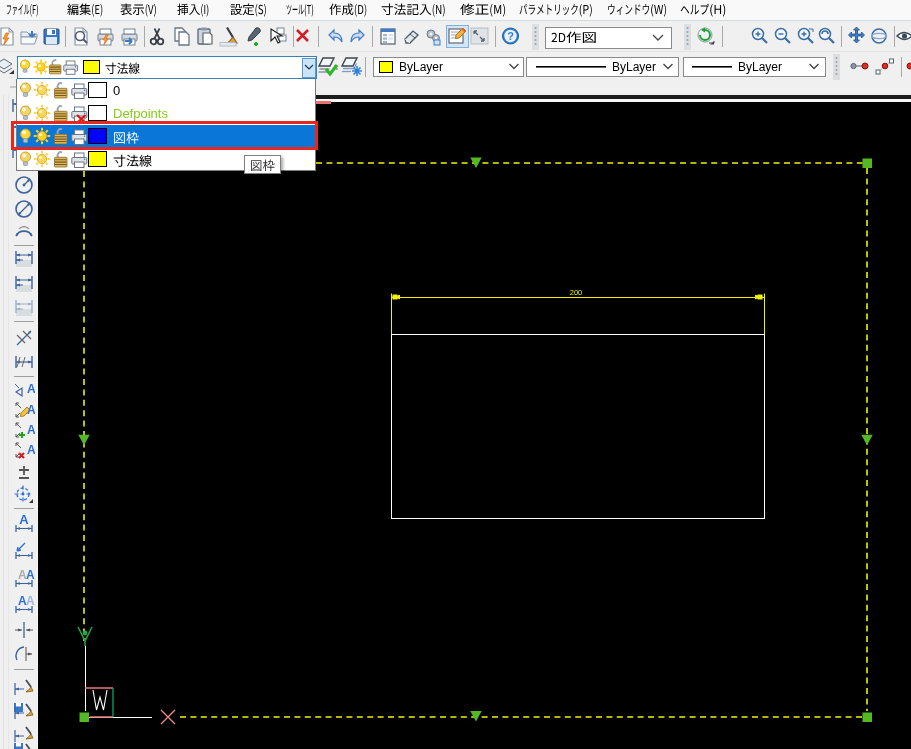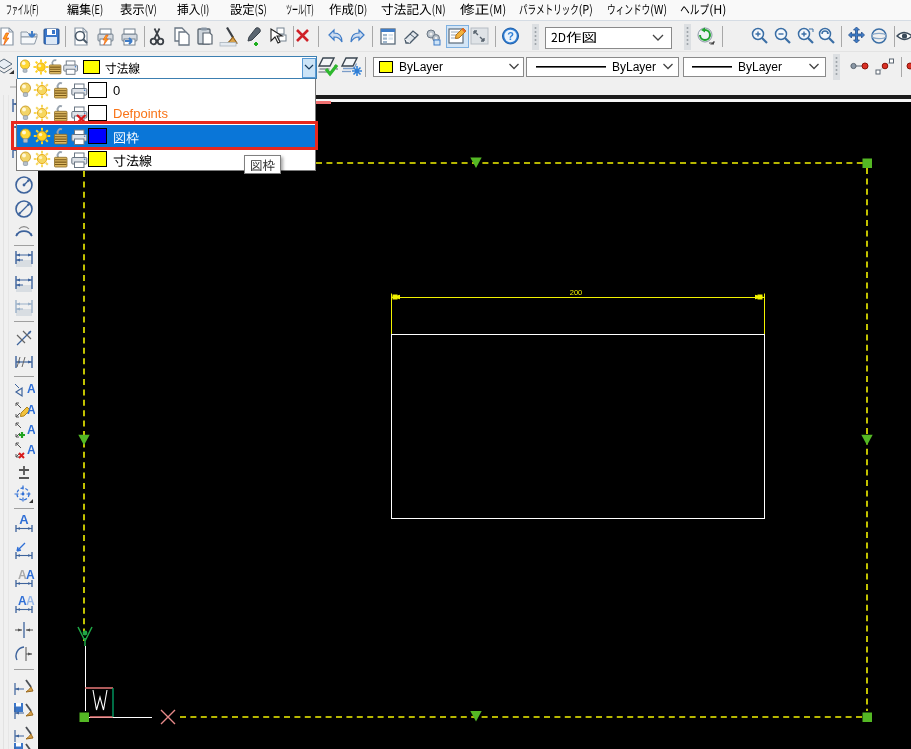--- a/index.html
+++ b/index.html
@@ -586,21 +586,21 @@
     </g>
     <g transform="translate(52,3.5) scale(1.0)">
       <rect x="3.5" y="0.5" width="9.5" height="5" fill="#fff" stroke="#6a7683" stroke-width="1"></rect>
       <rect x="0.8" y="5" width="15" height="6.5" rx="1" fill="#dfe3e8" stroke="#6a7683" stroke-width="1"></rect>
       <rect x="3.5" y="9.5" width="9.5" height="5.5" fill="#fff" stroke="#6a7683" stroke-width="1"></rect>
       <circle cx="13.6" cy="6.8" r="0.8" fill="#3f7cc7"></circle>
       <path d="M6,8.5 l8.5,8 M14.5,8.5 l-8.5,8" stroke="#d81a1a" stroke-width="2.3"></path>
     </g>
   </svg>
 <div class="ab" style="left:88px;top:105px;width:19px;height:16px;background:#ffffff;border:1px solid #000;z-index:7"></div>
-<div class="t" style="left:113px;top:106px;font-size:13px;color:#f97316;z-index:7">Defpoints</div>
+<div class="t" style="left:113px;top:106px;font-size:13px;color:#84cc16;z-index:7">Defpoints</div>
 <div class="ab" style="left:17px;top:125px;width:298px;height:23px;background:#0a76d8;z-index:6"></div>
 <svg style="position:absolute;left:19px;top:126px;z-index:7;" width="90" height="22" viewBox="0 0 90 22">
     <g transform="translate(1,2.5) scale(1.0)">
       <circle cx="5.5" cy="5.5" r="5" fill="#ffd935" stroke="#c89a20" stroke-width="0.9"></circle>
       <circle cx="4" cy="4" r="2" fill="#fff8d8"></circle>
       <rect x="3.4" y="10.3" width="4.2" height="3.6" rx="0.9" fill="#b9c2cb" stroke="#8a97a5" stroke-width="0.8"></rect>
     </g>
     <g transform="translate(23,10) scale(1.0)">
       <rect x="-1" y="5.4" width="2" height="2.8" fill="#ffd21e" transform="rotate(0)"></rect>
       <rect x="-1" y="5.4" width="2" height="2.8" fill="#ffd21e" transform="rotate(45)"></rect>

